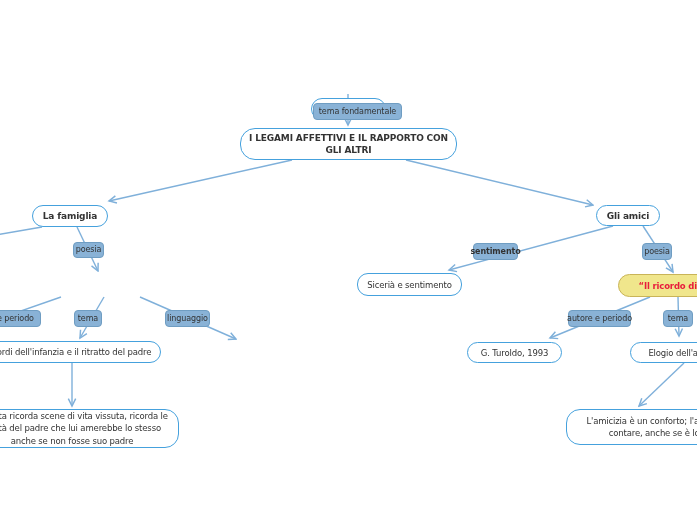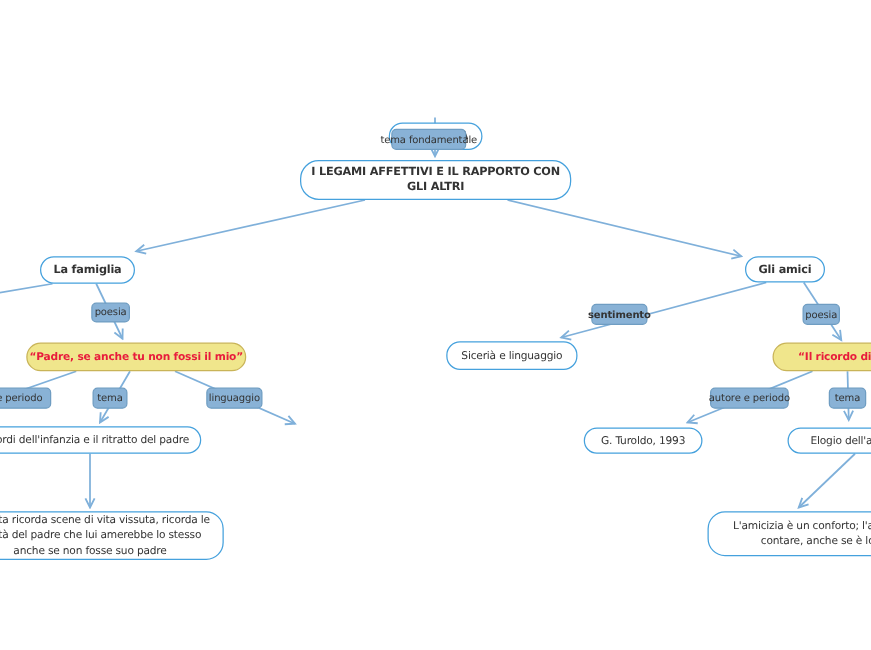--- a/index.html
+++ b/index.html
@@ -57,35 +57,34 @@
       <line x1="140" y1="297" x2="236" y2="339" stroke="#7fb0da" stroke-width="1.4" marker-end="url(#arrowhead)"></line>
       <line x1="72" y1="363" x2="72" y2="406" stroke="#7fb0da" stroke-width="1.4" marker-end="url(#arrowhead)"></line>
       <line x1="613" y1="226" x2="449" y2="270" stroke="#7fb0da" stroke-width="1.4" marker-end="url(#arrowhead)"></line>
       <line x1="643" y1="226" x2="673" y2="272" stroke="#7fb0da" stroke-width="1.4" marker-end="url(#arrowhead)"></line>
       <line x1="650" y1="297" x2="550" y2="338" stroke="#7fb0da" stroke-width="1.4" marker-end="url(#arrowhead)"></line>
       <line x1="678" y1="297" x2="679" y2="336" stroke="#7fb0da" stroke-width="1.4" marker-end="url(#arrowhead)"></line>
       <line x1="684" y1="363" x2="639" y2="406" stroke="#7fb0da" stroke-width="1.4" marker-end="url(#arrowhead)"></line>
     </svg>
 
 <div class="node topic" style="left: 311px; top: 72px; width: 75px; height: 22px; margin-top: 26px;">LA POESIA</div>
-    <div class="node label" style="left: 313px; top: 103px; width: 60px; height: 17px;">tema fondamentale</div>
+    <div class="node label" style="left: 313px; top: 103px; width: 89px; height: 17px;">tema fondamentale</div>
     <div class="node topic big" style="left: 240px; top: 128px; width: 217px; height: 32px;">I LEGAMI AFFETTIVI E IL RAPPORTO CON
 GLI ALTRI</div>
     <div class="node topic" style="left: 32px; top: 205px; width: 76px; height: 22px;">La famiglia</div>
     <div class="node label" style="left: 73px; top: 242px; width: 31px; height: 16px;">poesia</div>
-    <div class="node poem" style="left: 21px; top: 274px; width: 176px; height: 23px;">“Padre, se anche tu non fossi il mio”</div>
     <div class="node label" style="left: -38px; top: 310px; width: 79px; height: 17px;">autore e periodo</div>
     <div class="node label" style="left: 74px; top: 310px; width: 28px; height: 17px;">tema</div>
     <div class="node label" style="left: 165px; top: 310px; width: 45px; height: 17px;">linguaggio</div>
     <div class="node leaf" style="left: -28px; top: 341px; width: 189px; height: 22px;">I ricordi dell'infanzia e il ritratto del padre</div>
     <div class="node paragraph" style="left: -35px; top: 409px; width: 214px; height: 39px;">Il poeta ricorda scene di vita vissuta, ricorda le
 bontà del padre che lui amerebbe lo stesso
 anche se non fosse suo padre</div>
     <div class="node label" style="left: 473px; top: 243px; width: 45px; height: 17px; font-weight: bold;">sentimento</div>
-    <div class="node leaf" style="left: 357px; top: 273px; width: 105px; height: 23px;">Sicerià e linguaggio</div>
+    <div class="node leaf" style="left: 357px; top: 273px; width: 105px; height: 23px;">Sicerià e sentimento</div>
     <div class="node topic" style="left: 596px; top: 205px; width: 64px; height: 21px;">Gli amici</div>
     <div class="node label" style="left: 642px; top: 243px; width: 30px; height: 17px;">poesia</div>
     <div class="node poem" style="left: 618px; top: 274px; width: 150px; height: 23px;">“Il ricordo di un amico”</div>
     <div class="node label" style="left: 568px; top: 310px; width: 63px; height: 17px;">autore e periodo</div>
     <div class="node label" style="left: 663px; top: 310px; width: 30px; height: 17px;">tema</div>
     <div class="node leaf" style="left: 467px; top: 342px; width: 95px; height: 21px; text-align: center;">G. Turoldo, 1993</div>
     <div class="node leaf" style="left: 630px; top: 342px; width: 115px; height: 21px;">Elogio dell'amicizia</div>
     <div class="node paragraph" style="left: 566px; top: 409px; width: 200px; height: 36px;">L'amicizia è un conforto; l'amico su cui
 contare, anche se è lontano</div>
   </div>

